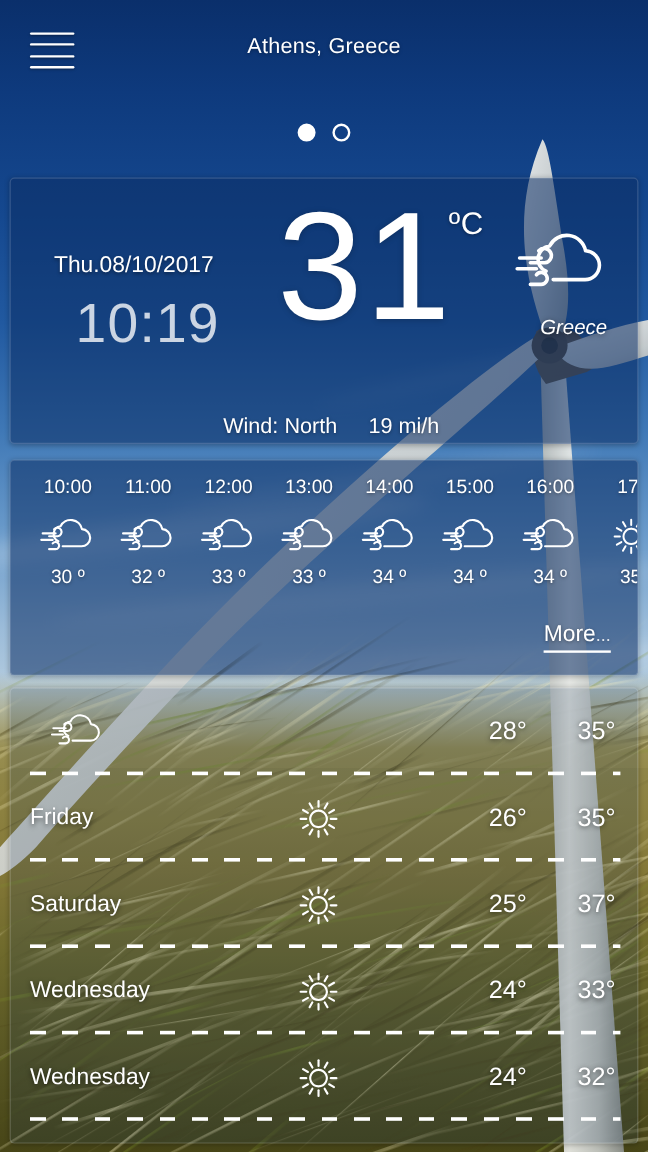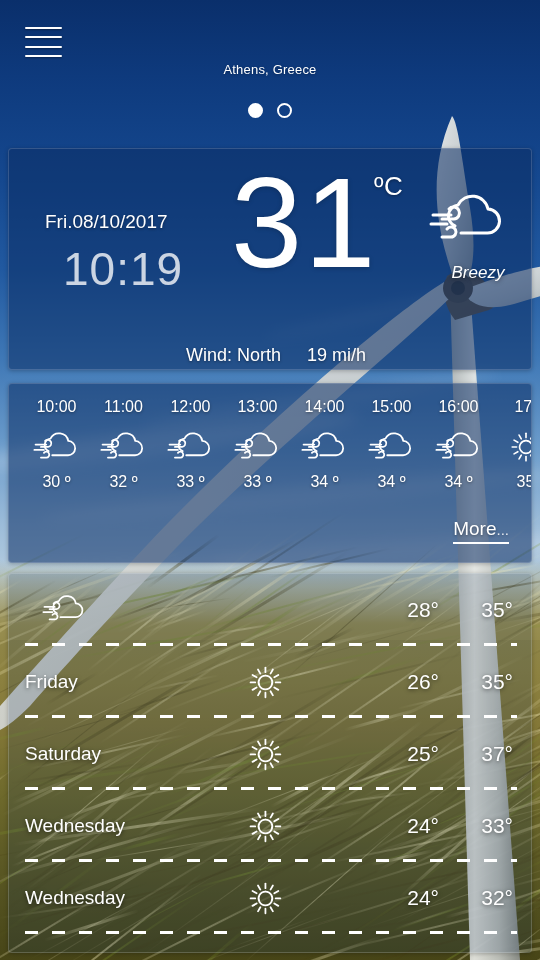--- a/index.html
+++ b/index.html
@@ -131,24 +131,23 @@
   .hamburger i:nth-child(1){ width: 100%; }
   .hamburger i:nth-child(2){ width: 100%; }
   .hamburger i:nth-child(3){ width: 100%; }
   .hamburger i:nth-child(4){ width: 100%; }
 
   .city-title {
     position: absolute;
     left: 0; right: 0; top: 28px;
     text-align: center;
     color: #ffffff;
-    font-size: 13px;
+    font-size: 18px;
     letter-spacing: .2px;
     text-shadow: 0 1px 3px rgba(0,0,0,0.35);
-    margin-top: 34px;
   }
 
   
   .lockrow {
     position: absolute;
     left: 0; right: 0; top: 92px;
     height: 42px;
   }
   .lock-btn {
     position: absolute;
@@ -725,36 +724,36 @@
   </div>
 
   <div class="lockrow">
     <div class="dots">
       <span class="dot active"></span>
       <span class="dot"></span>
     </div>
   </div>
 
   <div class="card" id="current-card">
-    <div class="cc-date">Fri.08/10/2017</div>
+    <div class="cc-date">Thu.08/10/2017</div>
     <div class="cc-time">10:19</div>
     <div class="cc-temp">31</div>
     <div class="cc-unit">ºC</div>
 
     <svg class="cc-icon wicon" viewBox="0 0 84 62">
       <g fill="none" stroke="#ffffff" stroke-width="3" stroke-linecap="round" stroke-linejoin="round">
         <path d="M34,44 h26 a12,12 0 0 0 1,-24 a16,16 0 0 0 -30,-4 a11,11 0 0 0 -3,21"></path>
         <path d="M6,26 h18"></path>
         <path d="M4,35 h16"></path>
         <path d="M22,20 a6,6 0 1 1 5,10 h-12"></path>
         <path d="M20,40 a5,5 0 1 1 4,8 h-9"></path>
       </g>
     </svg>
 
-    <div class="cc-cond">Breezy</div>
+    <div class="cc-cond">Greece</div>
 
     <div class="cc-wind">
       <span>Wind: North</span><span style="margin-right:16px">19 mi/h</span>
     </div>
   </div>
 
   <div class="card" id="hourly-card">
     <div class="hourly-strip" id="hourly-strip">
         <div class="hour">
           <div class="h-time">10:00</div>

